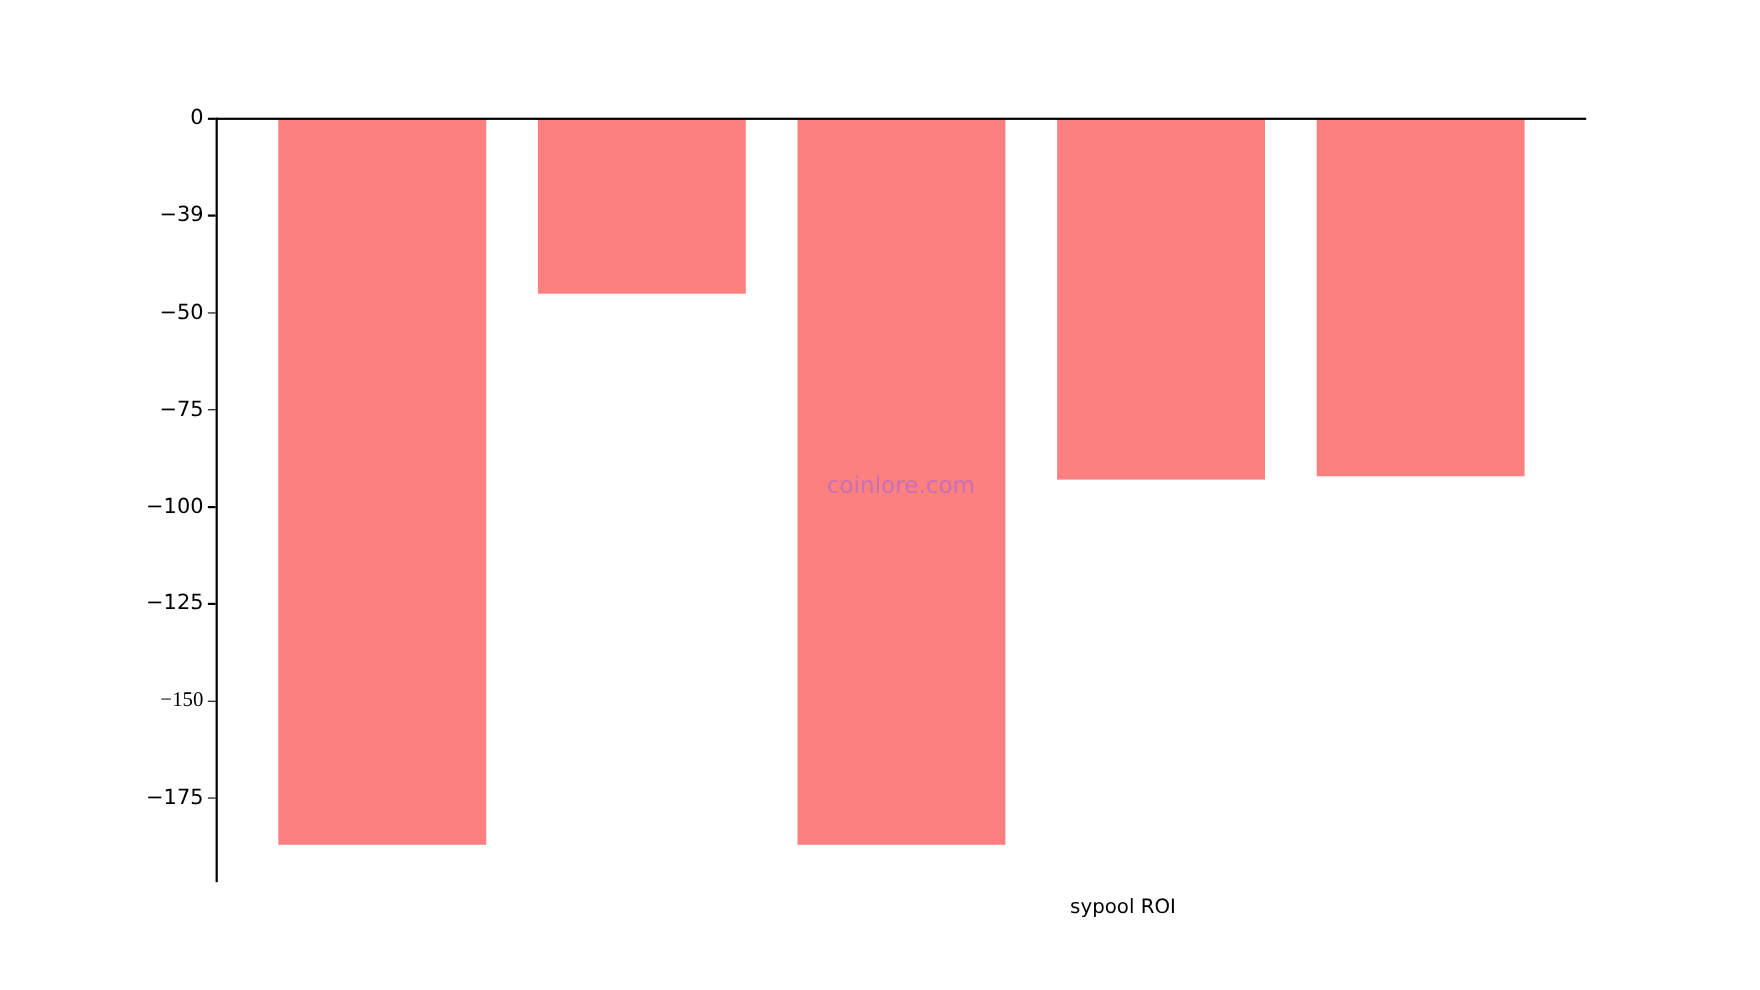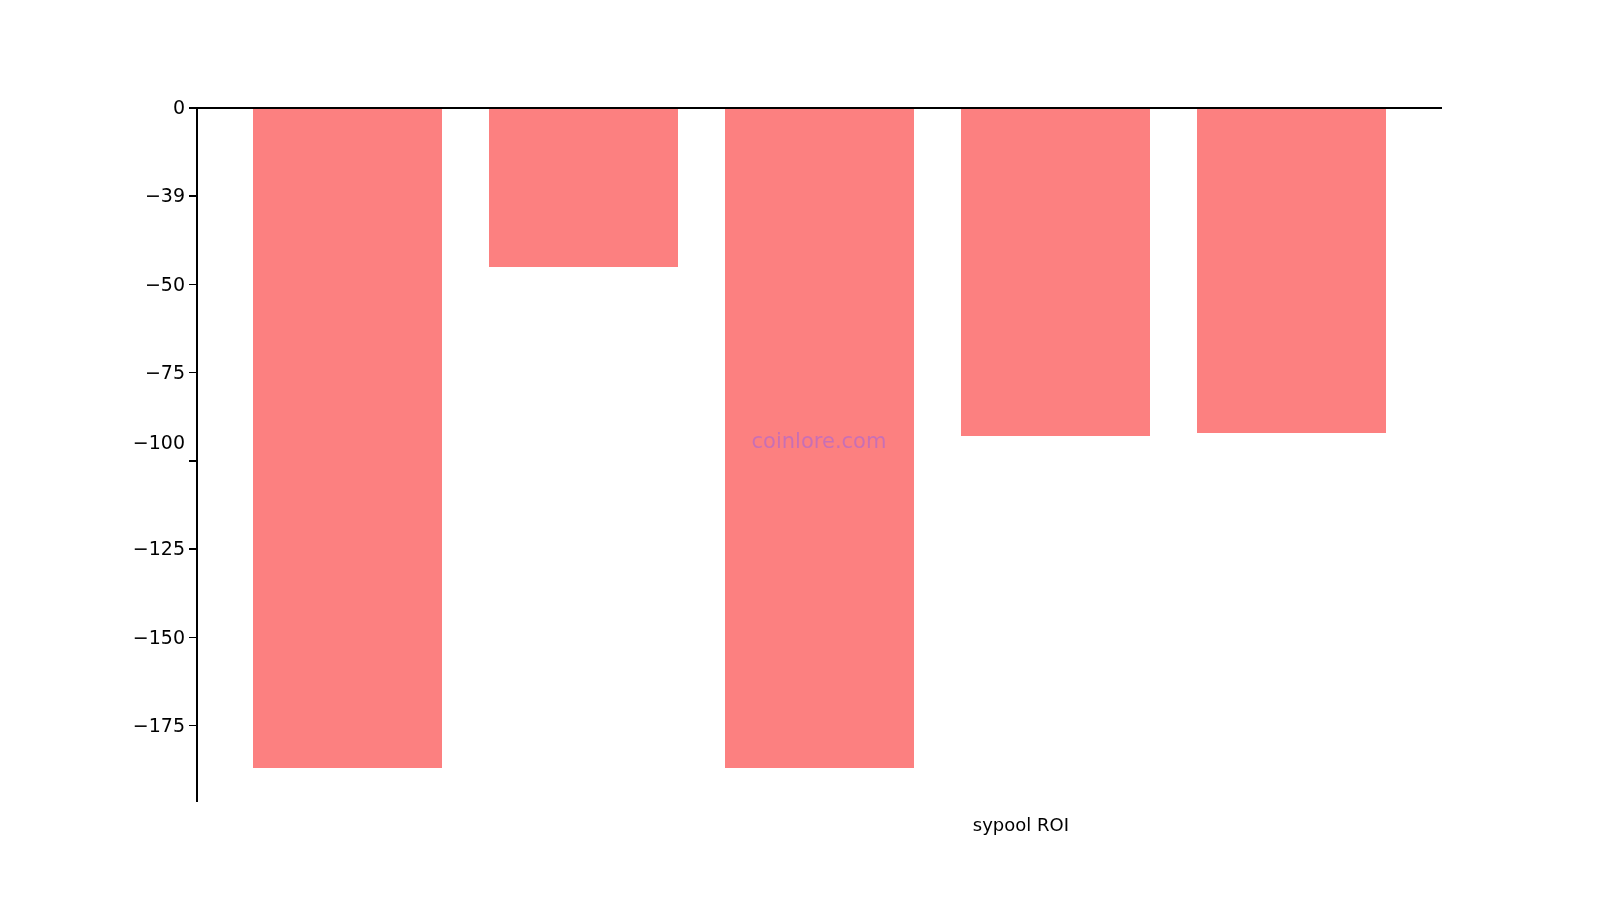--- a/index.html
+++ b/index.html
@@ -72,25 +72,25 @@
   <div id="ticks">
       <div class="ytick-mark" style="left: 189px; top: 107px; background: rgb(0, 0, 0);"></div>
       <div class="ytick-label" style="left: 95px; top: 96px;">0</div>
       <div class="ytick-mark" style="left: 189px; top: 195.25px; background: rgb(0, 0, 0);"></div>
       <div class="ytick-label" style="left: 95px; top: 184.25px;">−39</div>
       <div class="ytick-mark" style="left: 189px; top: 283.5px; background: rgb(0, 0, 0);"></div>
       <div class="ytick-label" style="left: 95px; top: 272.5px;">−50</div>
       <div class="ytick-mark" style="left: 189px; top: 371.75px; background: rgb(0, 0, 0);"></div>
       <div class="ytick-label" style="left: 95px; top: 360.75px;">−75</div>
       <div class="ytick-mark" style="left: 189px; top: 460px; background: rgb(0, 0, 0);"></div>
-      <div class="ytick-label" style="left: 95px; top: 431px; text-align: right;">−100</div>
+      <div class="ytick-label" style="left: 95px; top: 449px; text-align: right;">−100</div>
       <div class="ytick-mark" style="left: 189px; top: 548.25px; background: rgb(0, 0, 0);"></div>
       <div class="ytick-label" style="left: 95px; top: 537.25px;">−125</div>
       <div class="ytick-mark" style="left: 189px; top: 636.5px; background: rgb(0, 0, 0);"></div>
-      <div class="ytick-label" style="left: 95px; top: 625.5px;">−150</div>
+      <div class="ytick-label" style="left: 95px; top: 625.5px; font-family: Liberation Serif, serif;">−150</div>
       <div class="ytick-mark" style="left: 189px; top: 724.75px; background: rgb(0, 0, 0);"></div>
       <div class="ytick-label" style="left: 95px; top: 713.75px;">−175</div>
     </div>
   <div id="bars">
       <div class="bar" style="left: 253px; top: 108px; width: 189px; height: 660.11px; background: rgb(252, 128, 128);"></div>
       <div class="bar" style="left: 489px; top: 108px; width: 189px; height: 158.85px; background: rgb(252, 128, 128);"></div>
       <div class="bar" style="left: 725px; top: 108px; width: 189px; height: 660.11px; background: rgb(252, 128, 128);"></div>
       <div class="bar" style="left: 961px; top: 108px; width: 189px; height: 328.29px; background: rgb(252, 128, 128);"></div>
       <div class="bar" style="left: 1197px; top: 108px; width: 189px; height: 324.76px; background: rgb(252, 128, 128);"></div>
     </div>

